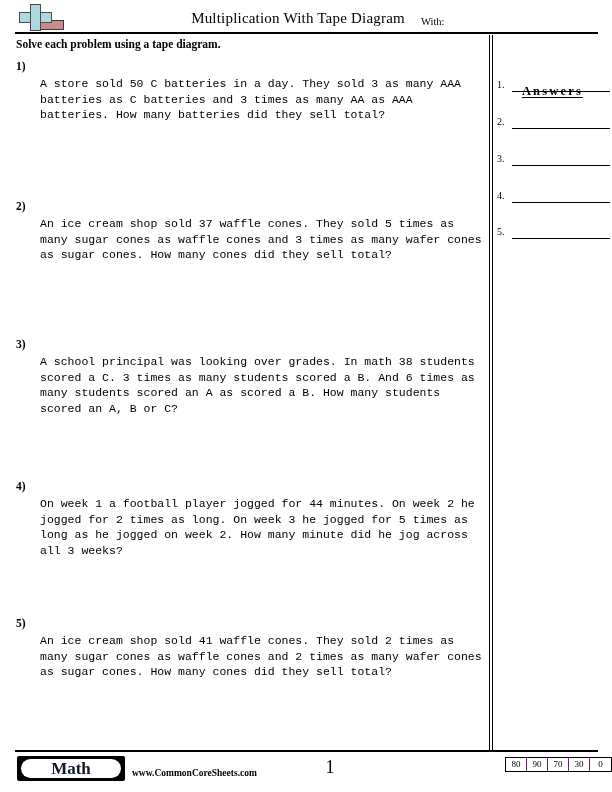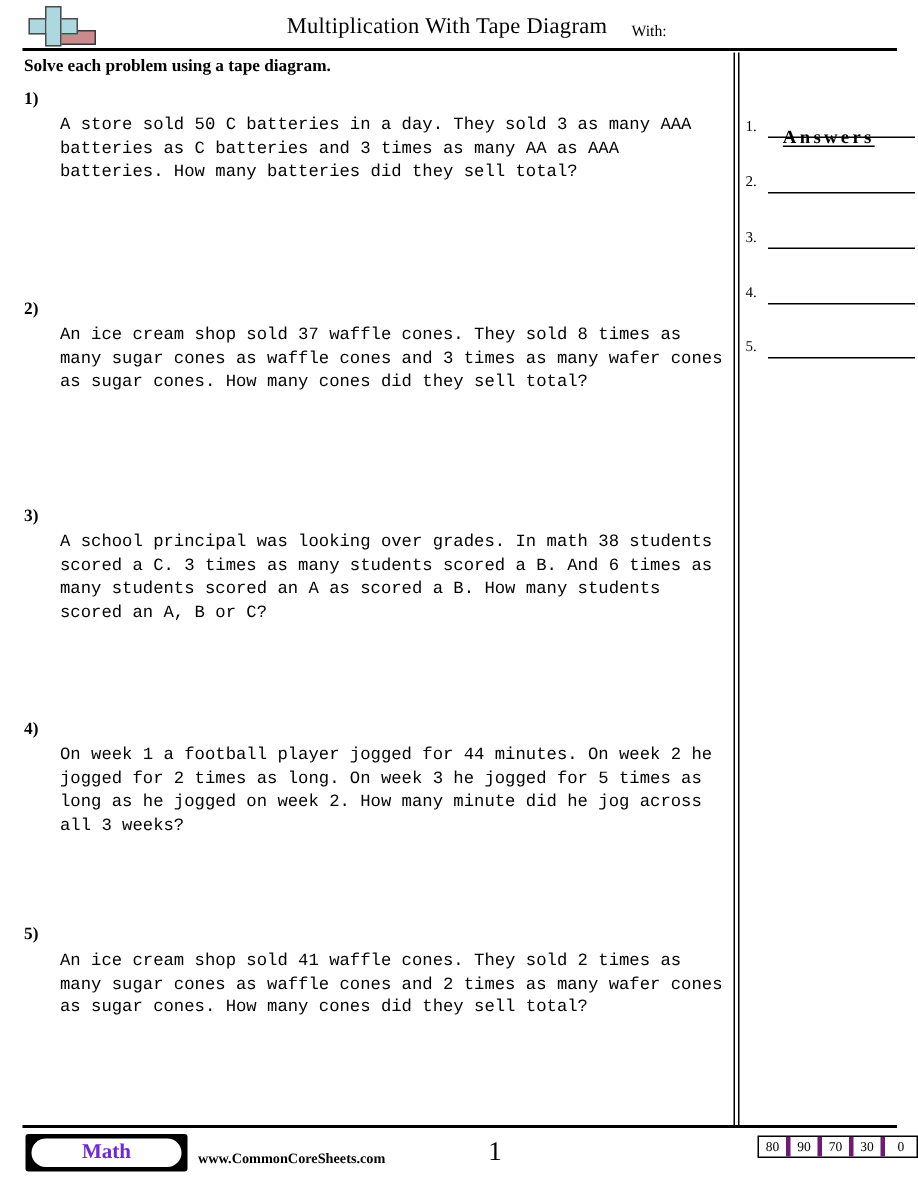--- a/index.html
+++ b/index.html
@@ -183,23 +183,23 @@
     border-radius: 2px;
   }
   .math-badge-inner {
     position: absolute;
     left: 4px; top: 3px;
     width: 100px; height: 19px;
     background: #ffffff;
     border-radius: 10px;
     text-align: center;
     line-height: 19px;
-    font-size: 14px;
-    font-weight: bold;
-    color: #6d28d9;
+    font-size: 17px;
+    font-weight: bold;
+    color: #0f172a;
   }
   .site-url {
     position: absolute;
     left: 132px; top: 768px;
     font-size: 9.5px;
     font-weight: bold;
   }
   .page-number {
     position: absolute;
     left: 300px; top: 757px;
@@ -223,21 +223,21 @@
     margin-top: 31px;
   }
   .score-cells {
     display: flex;
     border: 1px solid #000;
     box-sizing: border-box;
     height: 15px;
   }
   .score-cell {
     width: 21px;
-    border-right: 3px solid #701a75;
+    border-right: 1px solid #701a75;
     box-sizing: border-box;
     font-size: 9px;
     line-height: 13px;
     text-align: center;
   }
   .score-cell:last-child {
     border-right: none;
   }
 </style>
 </head>
@@ -261,21 +261,21 @@
 
   <div class="v-divider"></div>
 
   <div class="problems">
     <div class="problem" style="top:0px;">
       <div class="problem-num">1)</div>
       <div class="problem-text">A store sold 50 C batteries in a day. They sold 3 as many AAA batteries as C batteries and 3 times as many AA as AAA batteries. How many batteries did they sell total?</div>
     </div>
     <div class="problem" style="top:140px;">
       <div class="problem-num">2)</div>
-      <div class="problem-text">An ice cream shop sold 37 waffle cones. They sold 8 times as many sugar cones as waffle cones and 3 times as many wafer cones as sugar cones. How many cones did they sell total?</div>
+      <div class="problem-text">An ice cream shop sold 37 waffle cones. They sold 5 times as many sugar cones as waffle cones and 3 times as many wafer cones as sugar cones. How many cones did they sell total?</div>
     </div>
     <div class="problem" style="top:278px;">
       <div class="problem-num">3)</div>
       <div class="problem-text">A school principal was looking over grades. In math 38 students scored a C. 3 times as many students scored a B. And 6 times as many students scored an A as scored a B. How many students scored an A, B or C?</div>
     </div>
     <div class="problem" style="top:420px;">
       <div class="problem-num">4)</div>
       <div class="problem-text">On week 1 a football player jogged for 44 minutes. On week 2 he jogged for 2 times as long. On week 3 he jogged for 5 times as long as he jogged on week 2. How many minute did he jog across all 3 weeks?</div>
     </div>
     <div class="problem" style="top:557px;">

